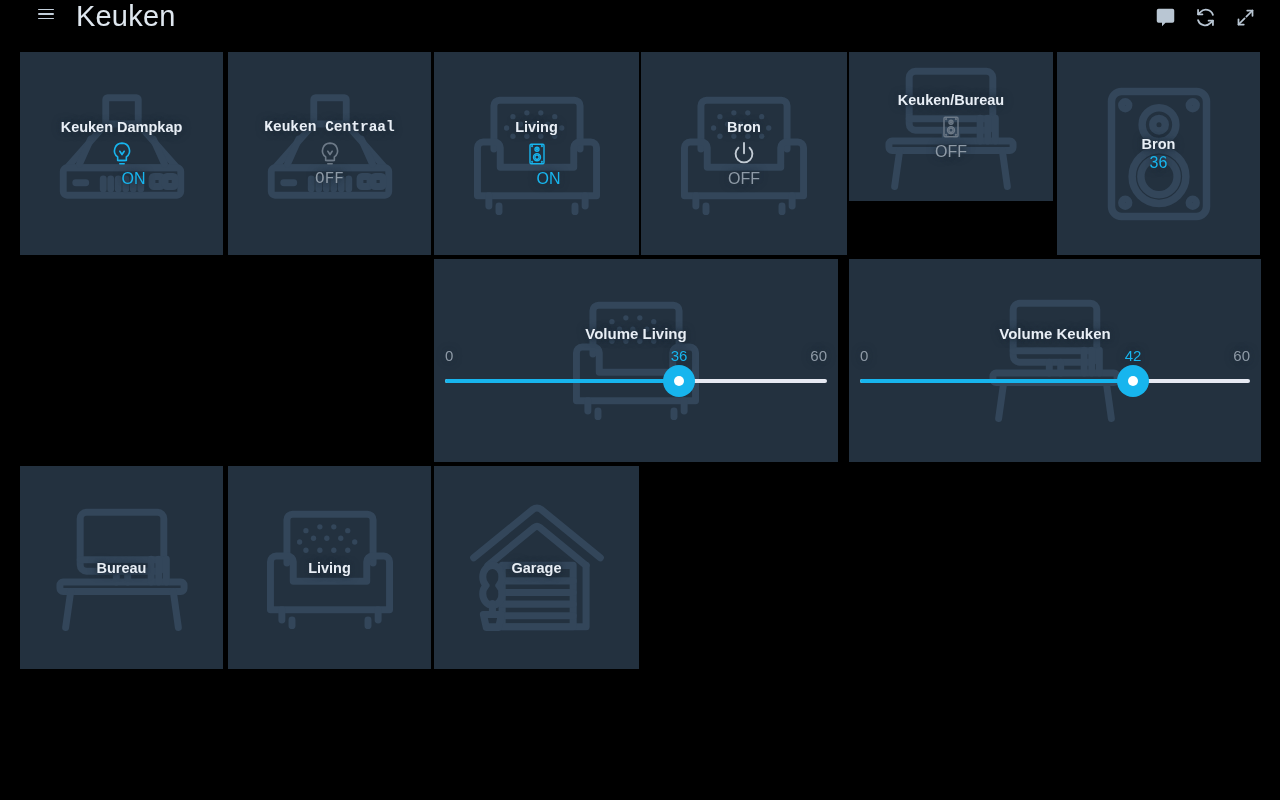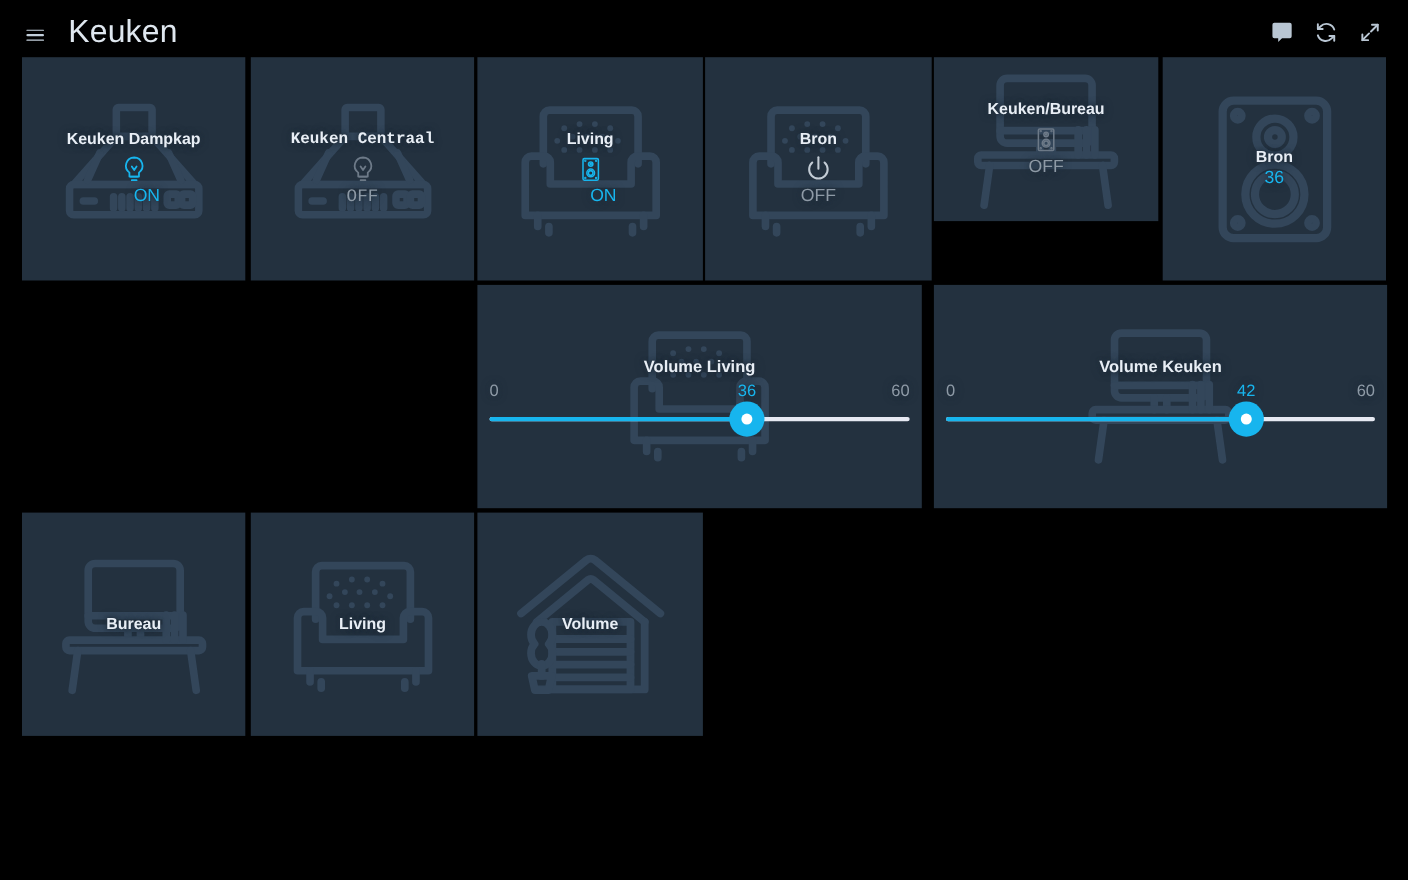--- a/index.html
+++ b/index.html
@@ -11,23 +11,23 @@
     overflow: hidden;
     font-family: "Liberation Sans", sans-serif;
   }
 
   
   #topbar {
     height: 46px;
     width: 1280px;
     background: #000000;
     display: flex;
-    align-items: flex-end;
+    align-items: flex-start;
     box-sizing: border-box;
-    padding: 0 18px 0 18px;
+    padding: 0 18px 0 32px;
   }
   #menu-btn {
     width: 28px; height: 28px;
     display: flex; align-items: center; justify-content: center;
     color: #c3cfdb;
     cursor: pointer;
     flex: 0 0 auto;
   }
   #menu-btn .bars { display:block; width:16px; }
   #menu-btn .bars i {
@@ -516,17 +516,17 @@
         <line x1="6.6" y1="14" x2="17.6" y2="14"></line>
         <line x1="6.6" y1="15.8" x2="17.6" y2="15.8"></line>
         <line x1="6.6" y1="17.6" x2="17.6" y2="17.6"></line>
         <line x1="6.6" y1="19.4" x2="17.6" y2="19.4"></line>
         <path d="M3.6 13.4c0-1 .7-1.8 1.5-1.8s1.5.8 1.5 1.8c0 .5-.2 1-.5 1.3.3.3.5.8.5 1.3 0 1-.7 1.8-1.5 1.8s-1.5-.8-1.5-1.8c0-.5.2-1 .5-1.3-.3-.3-.5-.8-.5-1.3z"></path>
         <line x1="5.1" y1="17.5" x2="5.1" y2="19.2"></line>
         <path d="M3.7 19.2 h2.8 l-.45 2 h-1.9 z"></path>
       </svg>
     </div>
     <div class="card-body">
-      <span class="card-name">Volume</span>
+      <span class="card-name">Garage</span>
     </div>
   </div>
 
 </div>
 
 </body></html>

